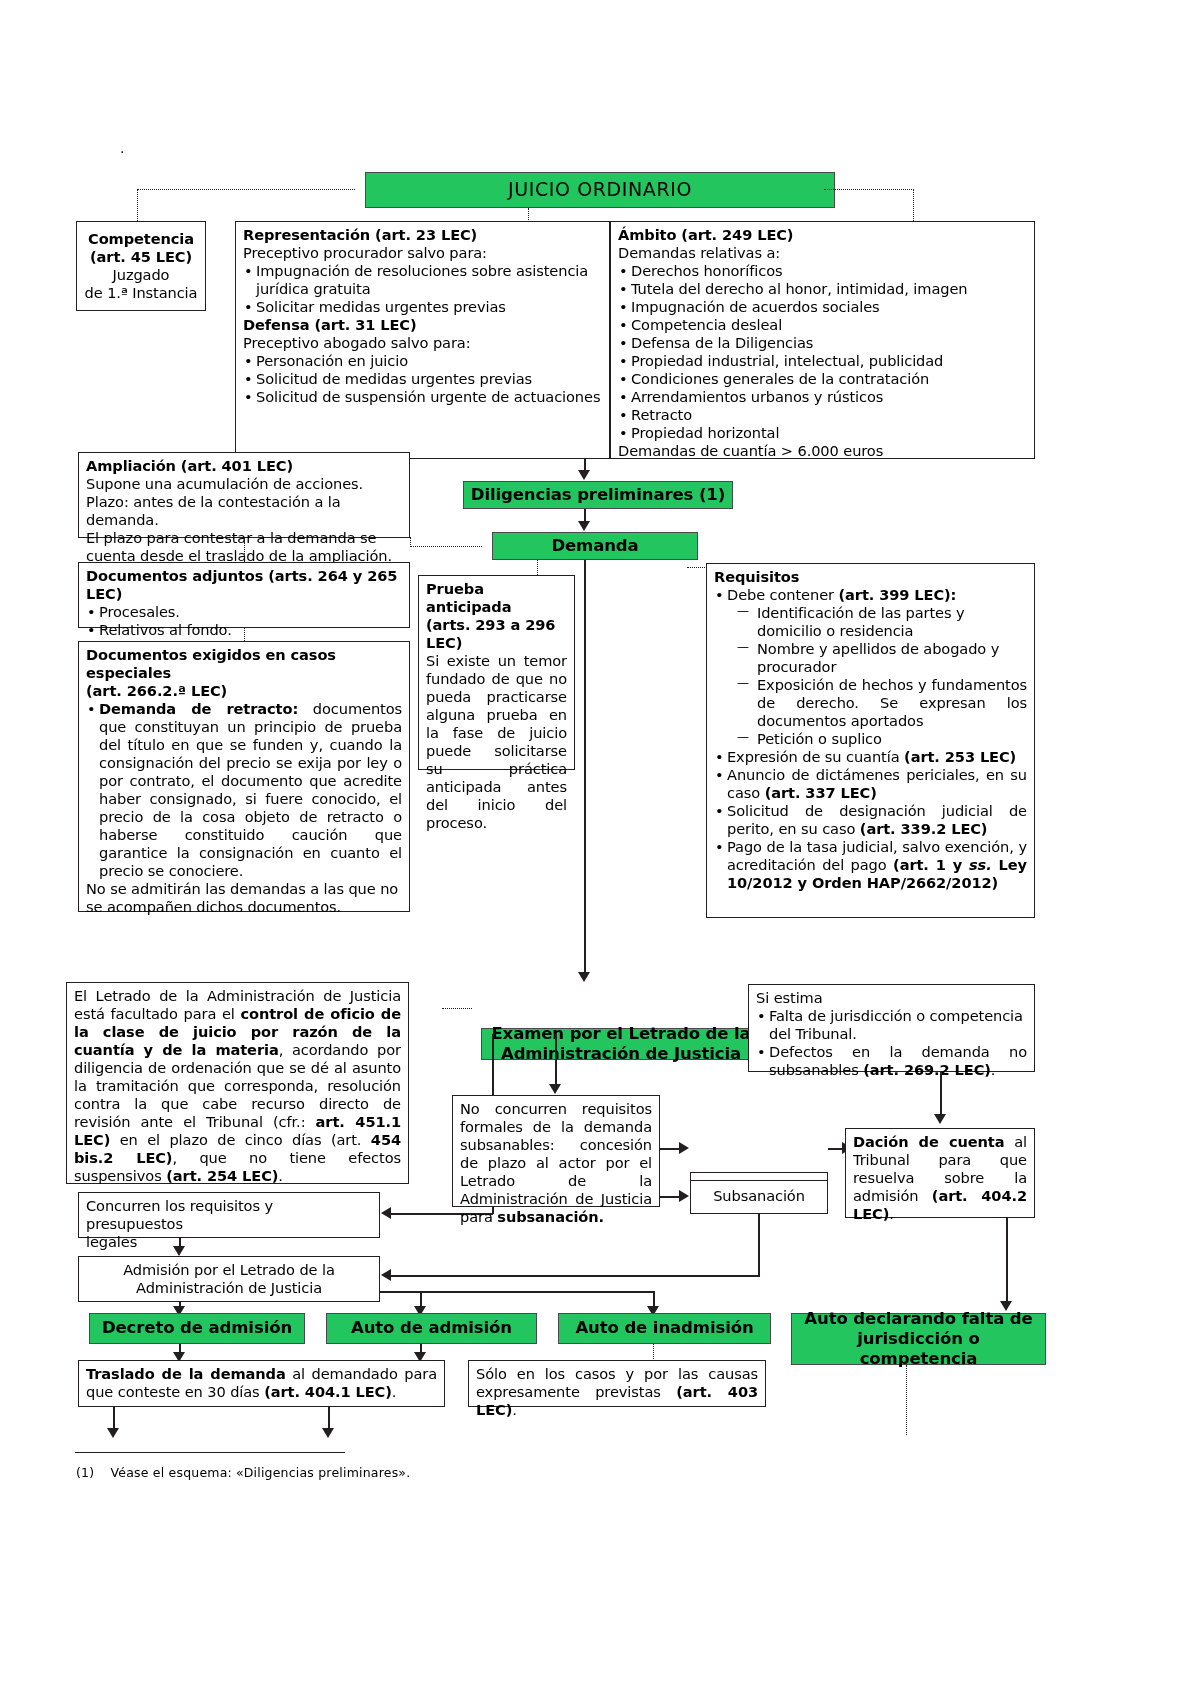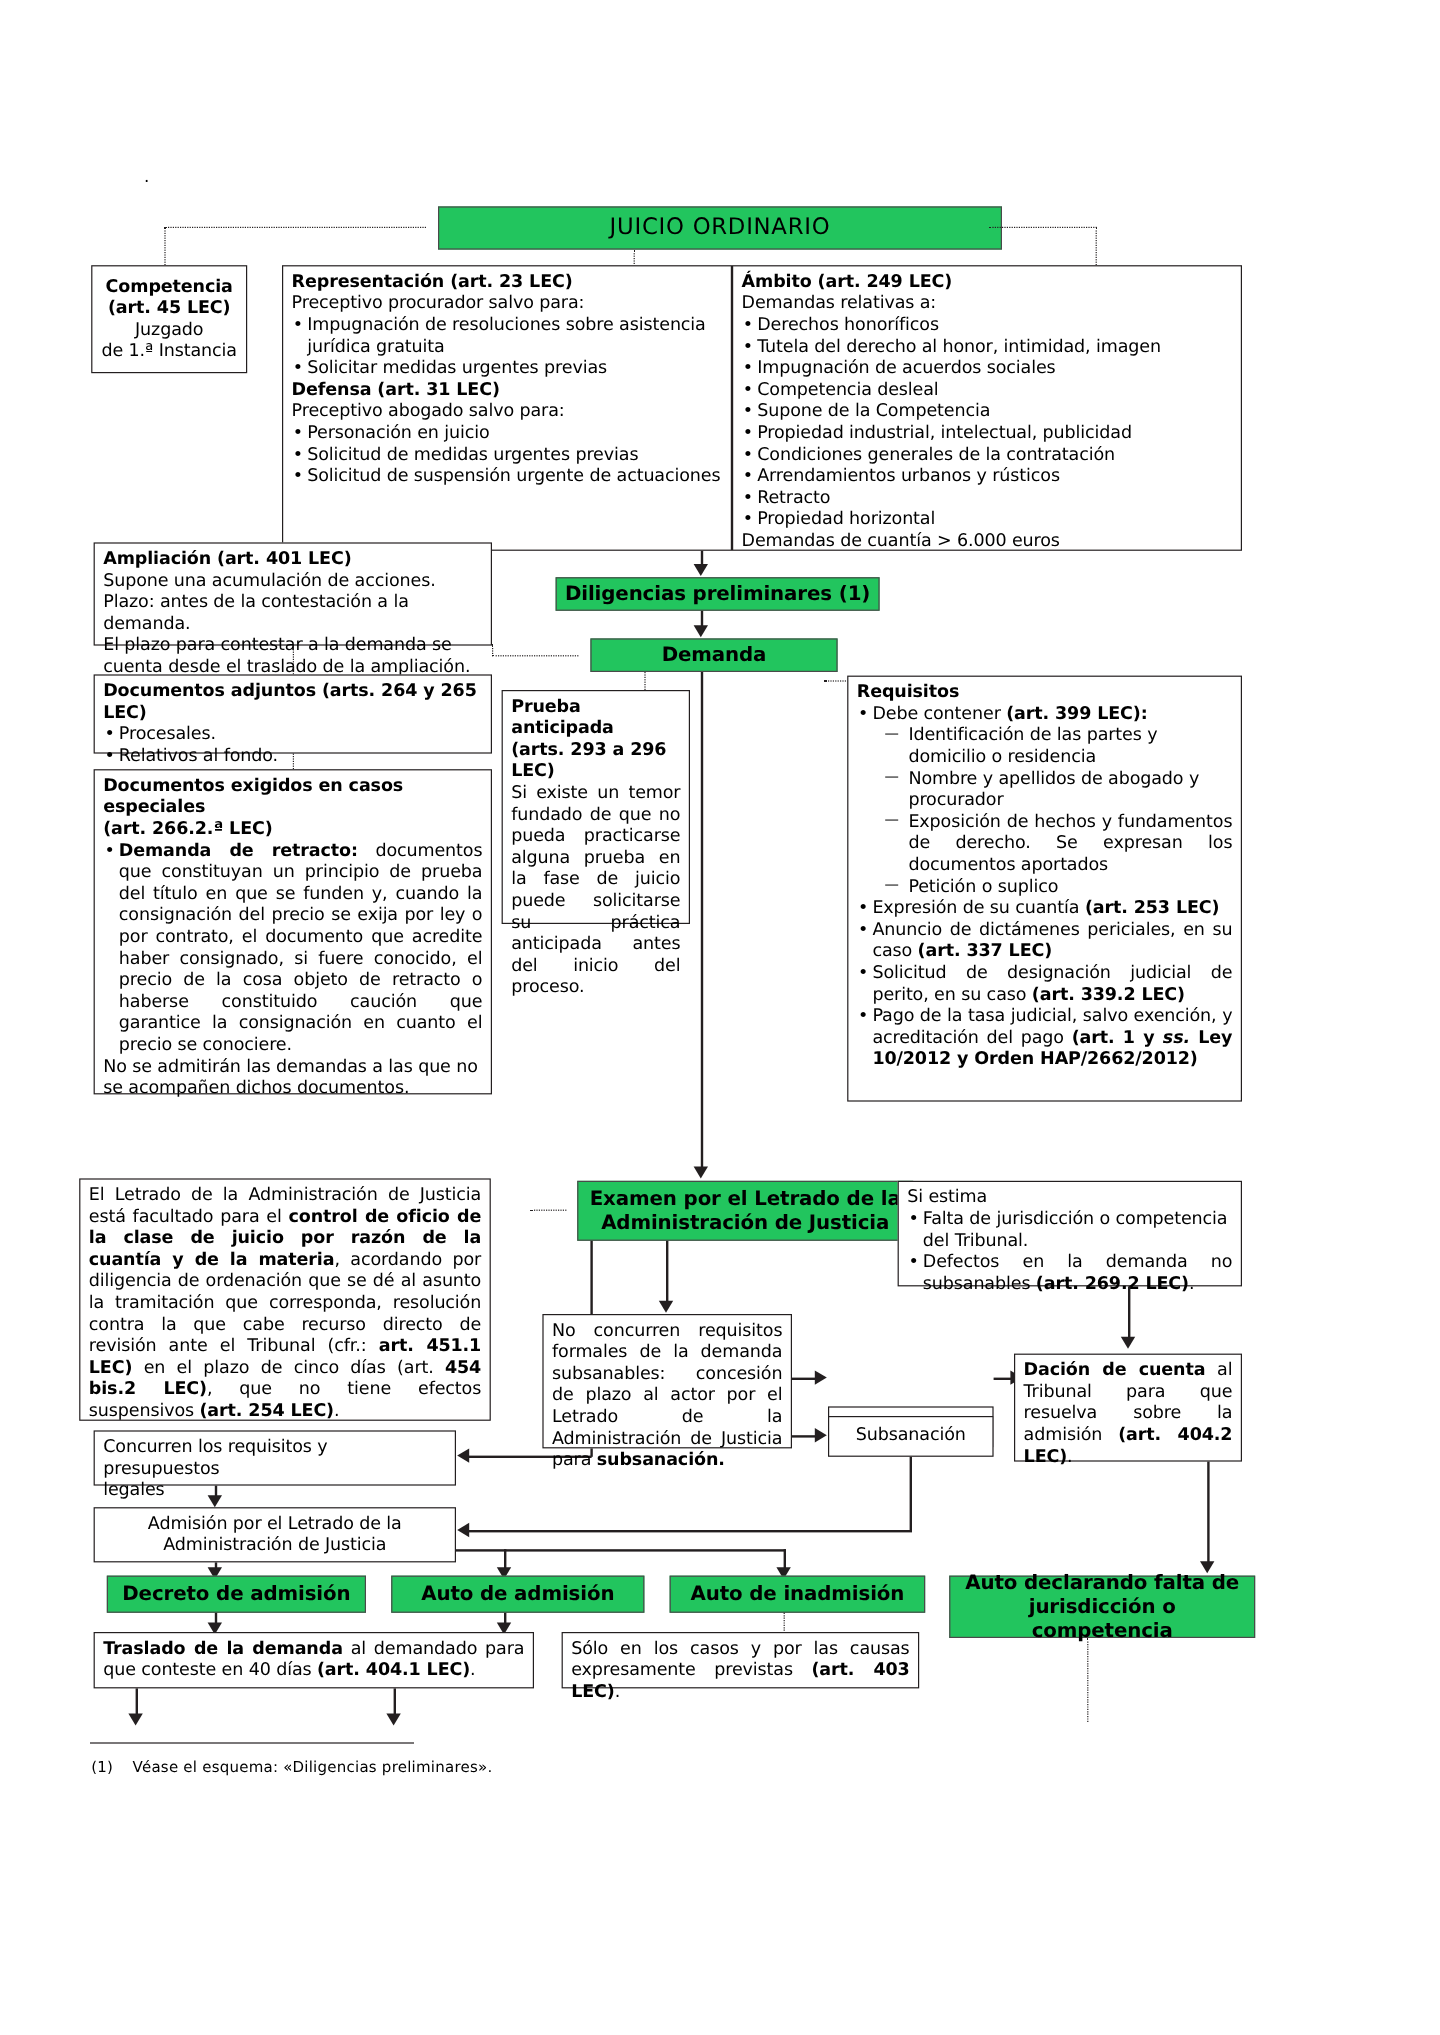--- a/index.html
+++ b/index.html
@@ -152,21 +152,21 @@
   </div>
 
   <div class="box" style="left:610px; top:221px; width:425px; height:238px;">
     <span class="hd">Ámbito (art. 249 LEC)</span>
     <span>Demandas relativas a:</span>
     <ul>
       <li>Derechos honoríficos</li>
       <li>Tutela del derecho al honor, intimidad, imagen</li>
       <li>Impugnación de acuerdos sociales</li>
       <li>Competencia desleal</li>
-      <li>Supone de la Competencia</li>
+      <li>Defensa de la Diligencias</li>
       <li>Propiedad industrial, intelectual, publicidad</li>
       <li>Condiciones generales de la contratación</li>
       <li>Arrendamientos urbanos y rústicos</li>
       <li>Retracto</li>
       <li>Propiedad horizontal</li>
     </ul>
     <span>Demandas de cuantía &gt; 6.000 euros</span>
   </div>
 
   <div class="vln ln" style="left:584px; top:459px; height:14px;"></div>
@@ -239,21 +239,21 @@
       <li><span>Expresión de su cuantía </span><b>(art. 253 LEC)</b></li>
       <li class="just"><span>Anuncio de dictámenes periciales, en su caso </span><b>(art. 337 LEC)</b></li>
       <li class="just"><span>Solicitud de designación judicial de perito, en su caso </span><b>(art. 339.2 LEC)</b></li>
       <li class="just"><span>Pago de la tasa judicial, salvo exención, y acreditación del pago </span><b>(art. 1 y </b><b style="font-style:italic;margin-top:16px;">ss.</b><b> Ley 10/2012 y Orden HAP/2662/2012)</b></li>
     </ul>
   </div>
 
   <div class="vln ln" style="left:584px; top:560px; height:418px;"></div>
   <div class="arr-d" style="left:578px; top:972px;"></div>
 
-  <div class="box blue mid-lbl" style="left:470px; top:984px; width:280px; height:50px; flex-direction:column; line-height:1.2;">
+  <div class="box blue mid-lbl" style="left:470px; top:1028px; width:280px; height:32px; flex-direction:column; line-height:1.2;">
     <span>Examen por el Letrado de la</span>
     <span>Administración de Justicia</span>
   </div>
 
   <div class="dot-h" style="left:442px; top:1008px; width:30px;"></div>
 
   <div class="hln ln" style="left:750px; top:1008px; width:28px;"></div>
 
   <div class="vln ln" style="left:555px; top:1034px; height:55px;"></div>
   <div class="arr-d" style="left:549px; top:1084px;"></div>
@@ -352,21 +352,21 @@
   <div class="arr-d" style="left:173px; top:1352px;"></div>
 
   <div class="vln ln" style="left:420px; top:1344px; height:12px;"></div>
   <div class="arr-d" style="left:414px; top:1352px;"></div>
 
   <div class="dot-v" style="left:653px; top:1344px; height:19px;"></div>
 
   <div class="dot-v" style="left:906px; top:1365px; height:70px;"></div>
 
   <div class="box just" style="left:78px; top:1360px; width:367px; height:47px;">
-    <b>Traslado de la demanda</b><span> al demandado para que conteste en 40 días </span><b>(art. 404.1 LEC)</b><span>.</span>
+    <b>Traslado de la demanda</b><span> al demandado para que conteste en 30 días </span><b>(art. 404.1 LEC)</b><span>.</span>
   </div>
 
   <div class="box just" style="left:468px; top:1360px; width:298px; height:47px;">
     <span>Sólo en los casos y por las causas expresamente previstas </span><b>(art. 403 LEC)</b><span>.</span>
   </div>
 
   <div class="vln ln" style="left:113px; top:1407px; height:26px;"></div>
   <div class="arr-d" style="left:107px; top:1428px;"></div>
   <div class="vln ln" style="left:328px; top:1407px; height:26px;"></div>
   <div class="arr-d" style="left:322px; top:1428px;"></div>

